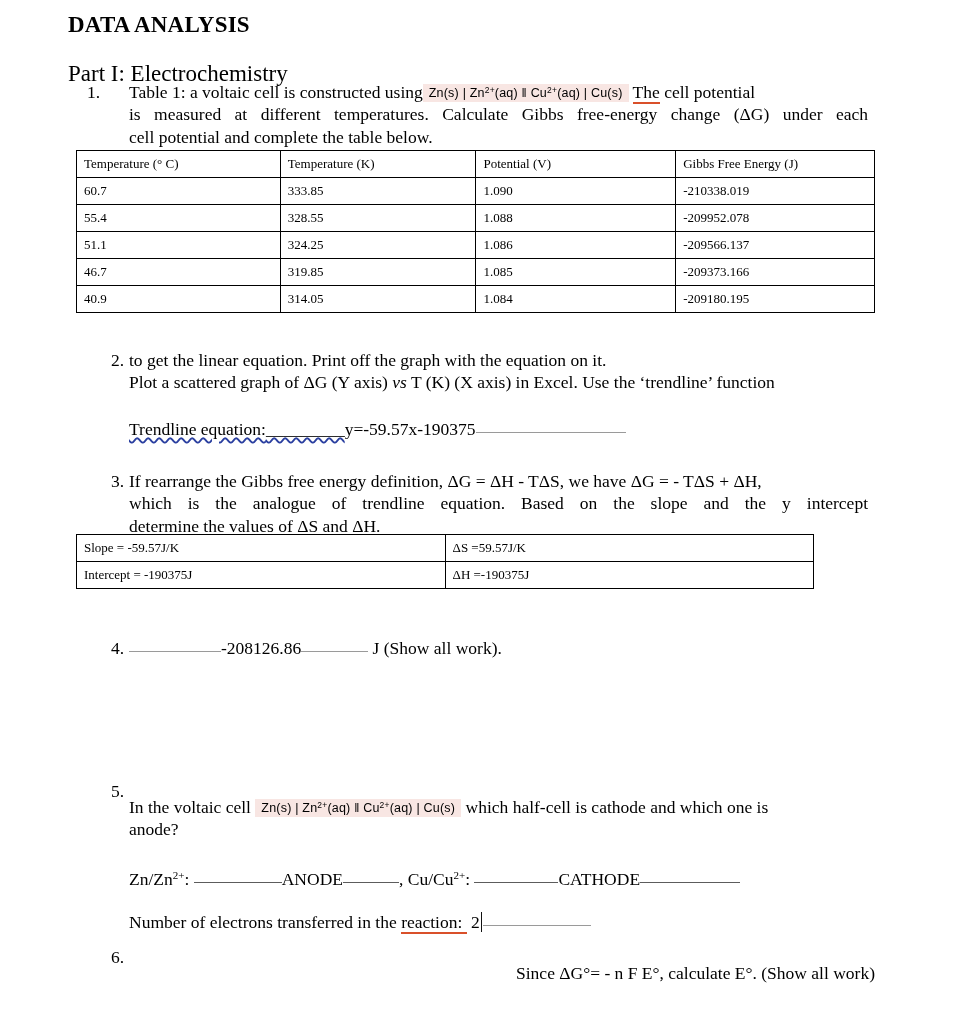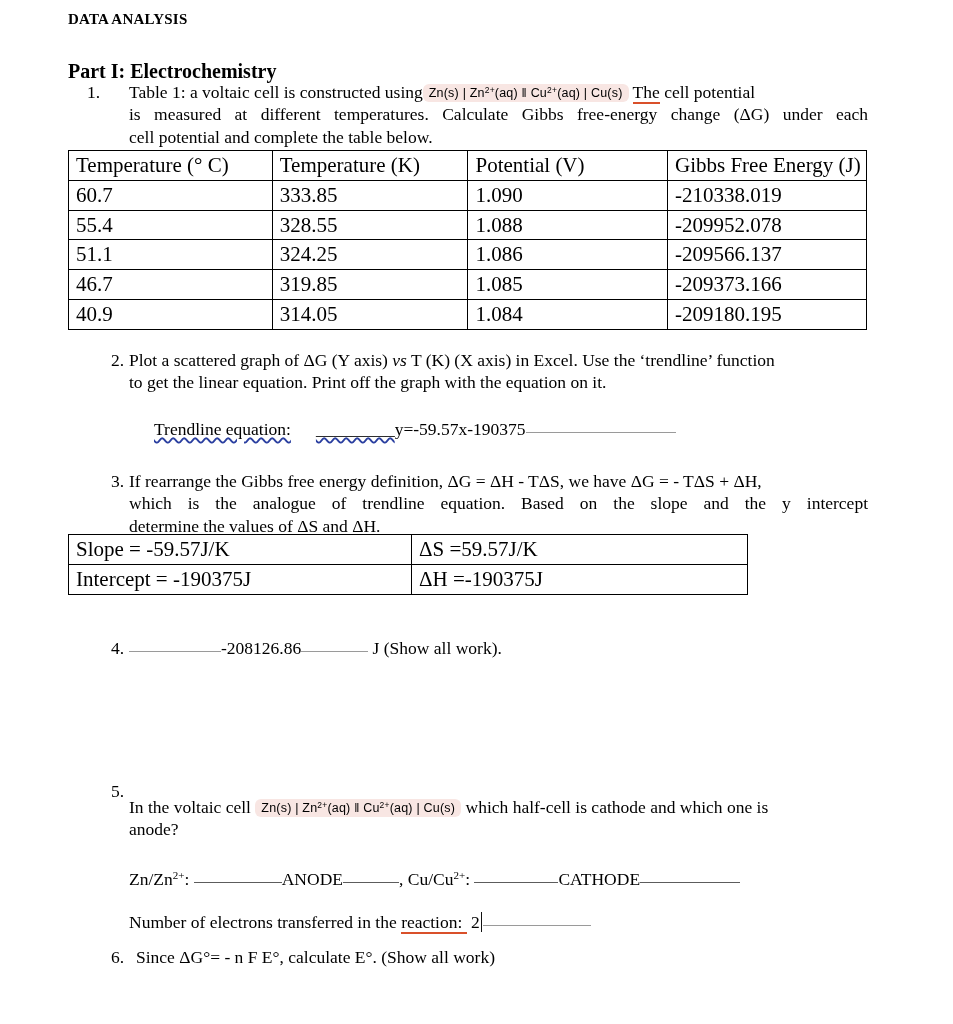--- a/index.html
+++ b/index.html
@@ -23,29 +23,29 @@
     height: 1024px;
     padding: 0;
   }
 
   
   .doc-title {
     position: absolute;
     left: 68px;
     top: 10px;
     font-weight: bold;
-    font-size: 15px;
+    font-size: 23px;
     letter-spacing: 0.2px;
   }
   .part-title {
     position: absolute;
     left: 68px;
     top: 59px;
-    font-weight: bold;
-    font-size: 20px;
+    font-weight: normal;
+    font-size: 23px;
   }
 
   
   .item {
     position: absolute;
   }
   .item-num {
     position: absolute;
     text-align: right;
     width: 26px;
@@ -75,52 +75,50 @@
   #item4 .item-body { left: 129px; top: 0; width: 739px; }
 
   
   #item5 { left: 0; top: 780px; width: 953px; }
   #item5 .item-num { left: 98px; top: 0; }
   #item5 .item-body { left: 129px; top: 16px; width: 739px; }
 
   
   #item6 { left: 0; top: 946px; width: 953px; }
   #item6 .item-num { left: 98px; top: 0; }
-  #item6 .item-body { left: 136px; top: 0; width: 739px; }
+  #item6 .item-body { left: 136px; top: 16px; width: 739px; text-align: right; }
 
   .line { display: block; white-space: nowrap; }
   .just-line {
     display: block;
     text-align: justify;
     text-align-last: justify;
     white-space: normal;
   }
 
   
   .cellnote {
     background: #f8e6e3;
     font-family: "Liberation Sans", "DejaVu Sans", sans-serif;
     font-size: 12.5px;
     padding: 2px 6px 2px 6px;
     letter-spacing: 0.2px;
     white-space: nowrap;
     vertical-align: 1px;
-    border-radius: 6px;
   }
   .cellnote sup { font-size: 8.5px; vertical-align: 4px; }
 
   .spell-red {
     border-bottom: 2.5px solid #d9502a;
     padding-bottom: 0px;
   }
   .grammar-blue {
     text-decoration: underline wavy #2a3fa0;
     text-decoration-thickness: 1.6px;
     text-underline-offset: 2px;
-    margin-left: 25px;
   }
   .blank {
     display: inline-block;
     border-bottom: 1px solid #9a9a9a;
     vertical-align: 2px;
     height: 13px;
   }
   .blank-dark {
     display: inline-block;
     border-bottom: 1px solid #5c5c5c;
@@ -135,37 +133,38 @@
     vertical-align: -4px;
     margin: 0 1px;
   }
   sup { font-size: 11px; vertical-align: 6px; }
   .ital { font-style: italic; }
 
   
   table.doc-table {
     position: absolute;
     border-collapse: collapse;
-    font-size: 21px;
+    font-size: 13px;
+    margin-left: 8px;
   }
   table.doc-table td {
     border: 1.4px solid #000;
     padding: 2px 0 2px 7px;
     height: 22px;
     line-height: 1.18;
     vertical-align: middle;
     white-space: nowrap;
   }
   #table1 { left: 68px; top: 150px; width: 799px; }
   #table1 col.c1 { width: 204px; }
   #table1 col.c2 { width: 196px; }
   #table1 col.c3 { width: 200px; }
   #table1 col.c4 { width: 199px; }
 
-  #table2 { left: 68px; top: 534px; width: 680px; }
+  #table2 { left: 68px; top: 534px; width: 738px; }
   #table2 col.d1 { width: 369px; }
   #table2 col.d2 { width: 369px; }
 </style>
 </head>
 <body>
 
 <div class="page">
 
   <div class="doc-title">DATA ANALYSIS</div>
   <div class="part-title">Part I: Electrochemistry</div>
@@ -222,22 +221,22 @@
         <td>314.05</td>
         <td>1.084</td>
         <td>-209180.195</td>
       </tr>
     </tbody>
   </table>
 
   <div class="item" id="item2">
     <div class="item-num">2.</div>
     <div class="item-body">
+      <span class="line">to get the linear equation. Print off the graph with the equation on it.</span>
       <span class="line"><span>Plot a scattered graph of ΔG (Y axis) </span><span class="ital">vs</span><span> T (K) (X axis) in Excel. Use the ‘trendline’ function</span></span>
-      <span class="line">to get the linear equation. Print off the graph with the equation on it.</span>
       <div style="height:24px"></div>
       <span class="line"><span class="grammar-blue">Trendline equation:</span><span class="grammar-blue">_________</span><span>y=-59.57x-190375</span><span class="blank" style="width:150px"></span></span>
     </div>
   </div>
 
   <div class="item" id="item3">
     <div class="item-num">3.</div>
     <div class="item-body">
       <span class="line">If rearrange the Gibbs free energy definition, ΔG = ΔH - TΔS, we have ΔG = - TΔS + ΔH,</span>
       <span class="just-line">which is the analogue of trendline equation.  Based on the slope and the y intercept</span>

